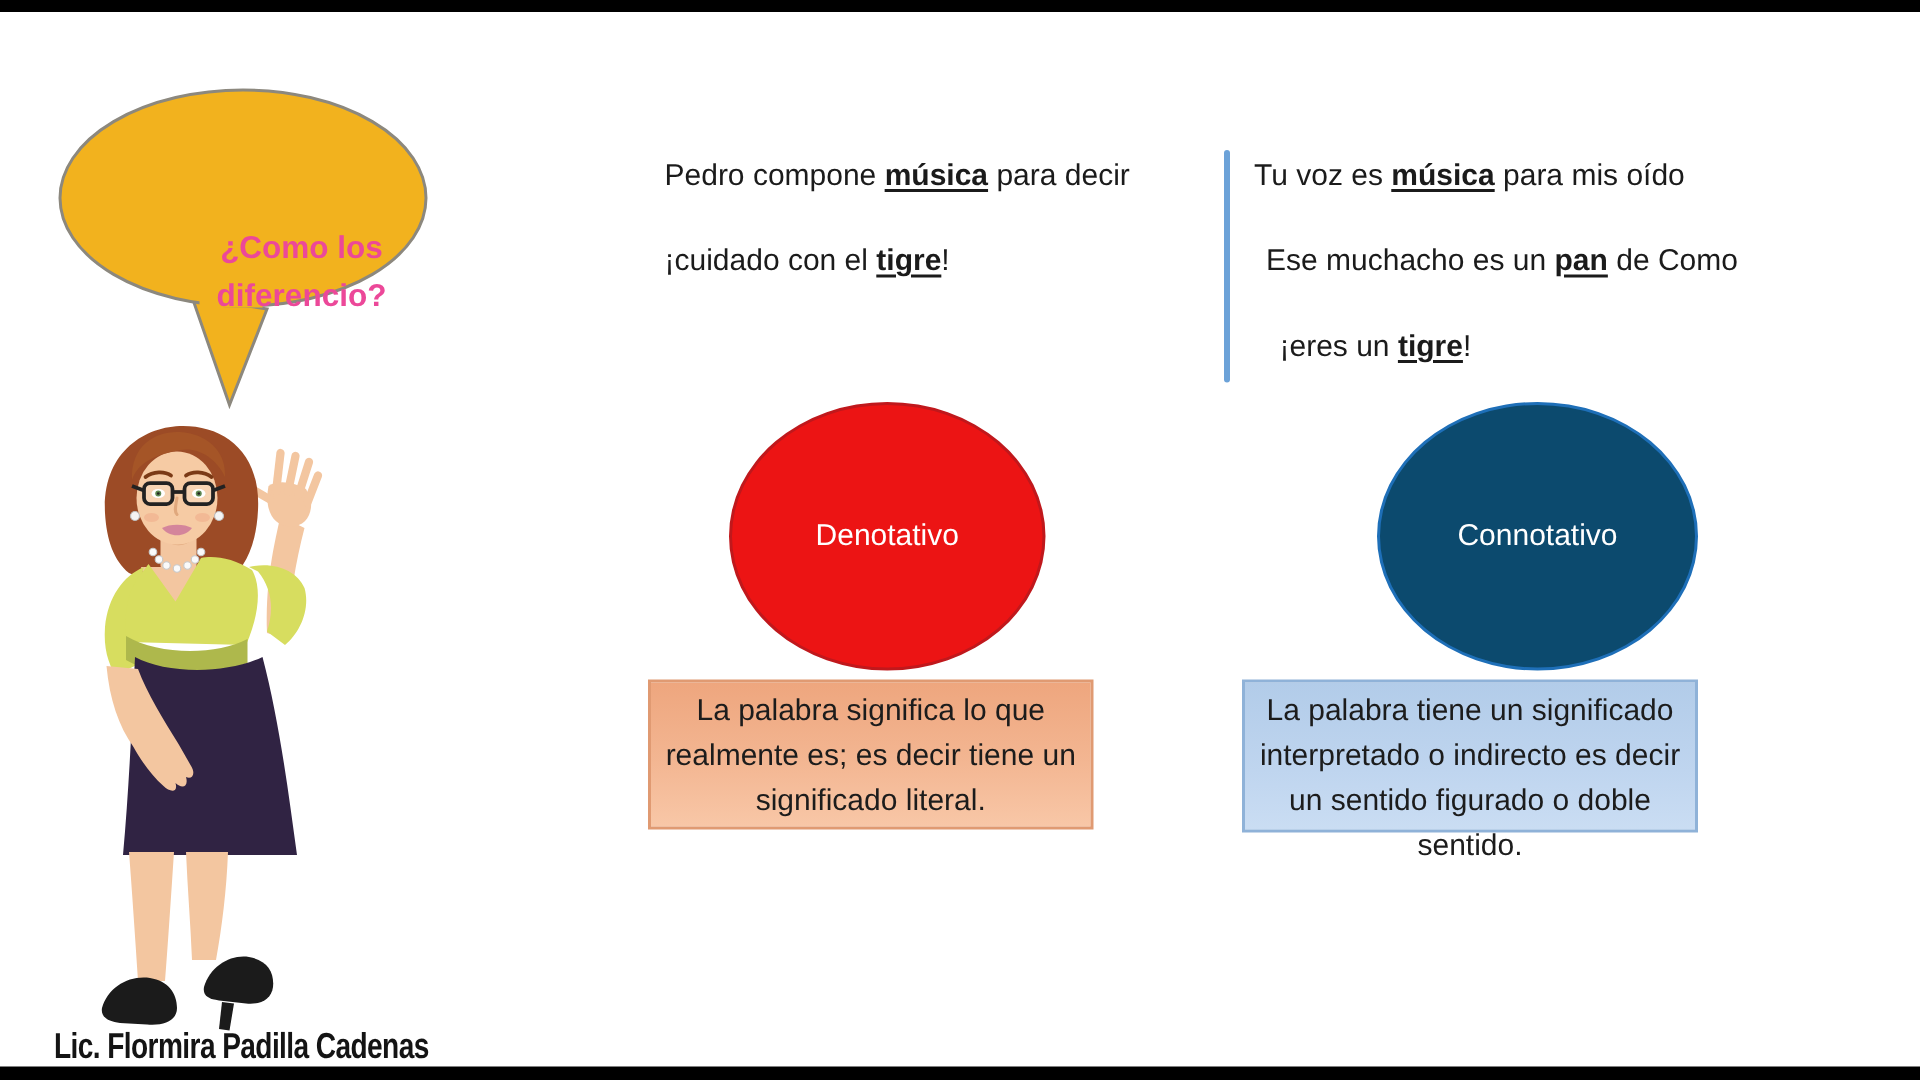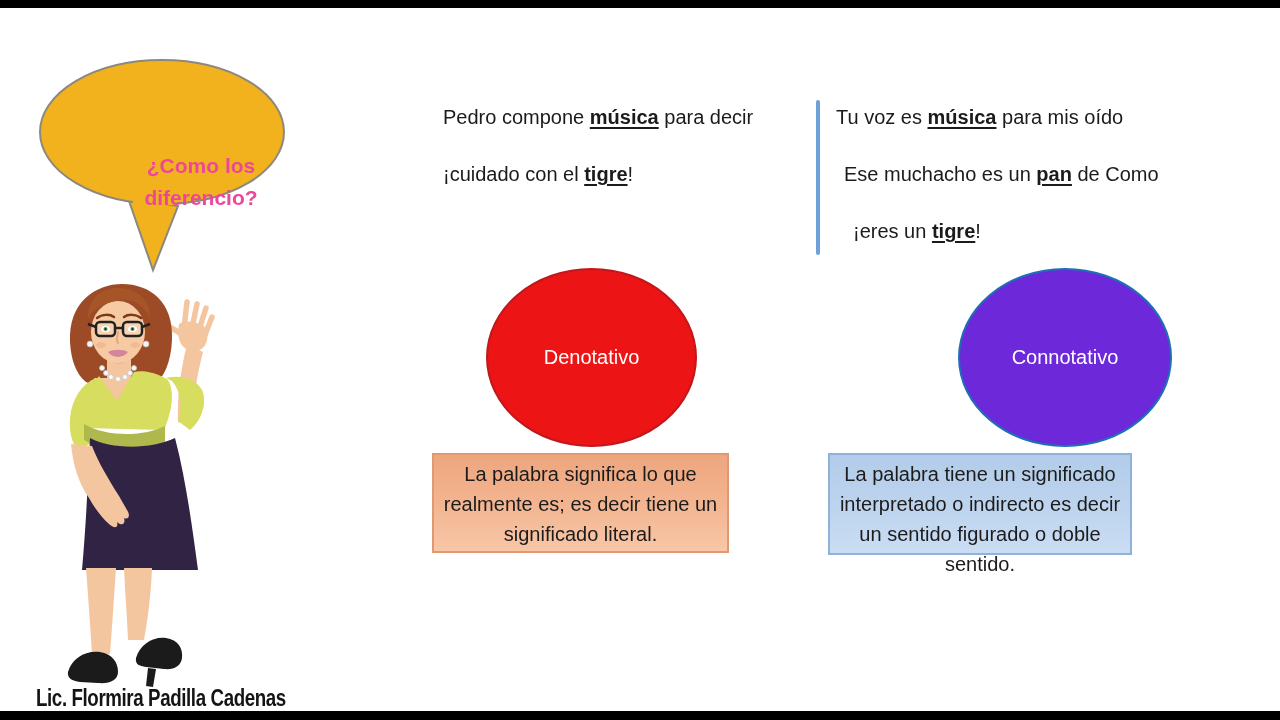--- a/index.html
+++ b/index.html
@@ -42,22 +42,22 @@
   .ellipse{
     position:absolute;border-radius:50%;
     display:flex;align-items:center;justify-content:center;
     color:#fff;font-size:20px;
   }
   .ellipse.denotative{
     left:486px;top:268px;width:207px;height:175px;
     background:#EC1414;border:2px solid #C0181C;
   }
   .ellipse.connotative{
-    left:958px;top:268px;width:210px;height:175px;
-    background:#6d28d9;border:2px solid #1E6FB8;
+    left:918px;top:268px;width:210px;height:175px;
+    background:#0c4a6e;border:2px solid #1E6FB8;
   }
 
   
   .defbox{
     position:absolute;top:453px;box-sizing:border-box;
     text-align:center;font-size:20px;line-height:30px;color:#1c1c1c;
     padding:4px 6px;
   }
   .defbox.denotative{
     left:432px;width:297px;height:100px;

